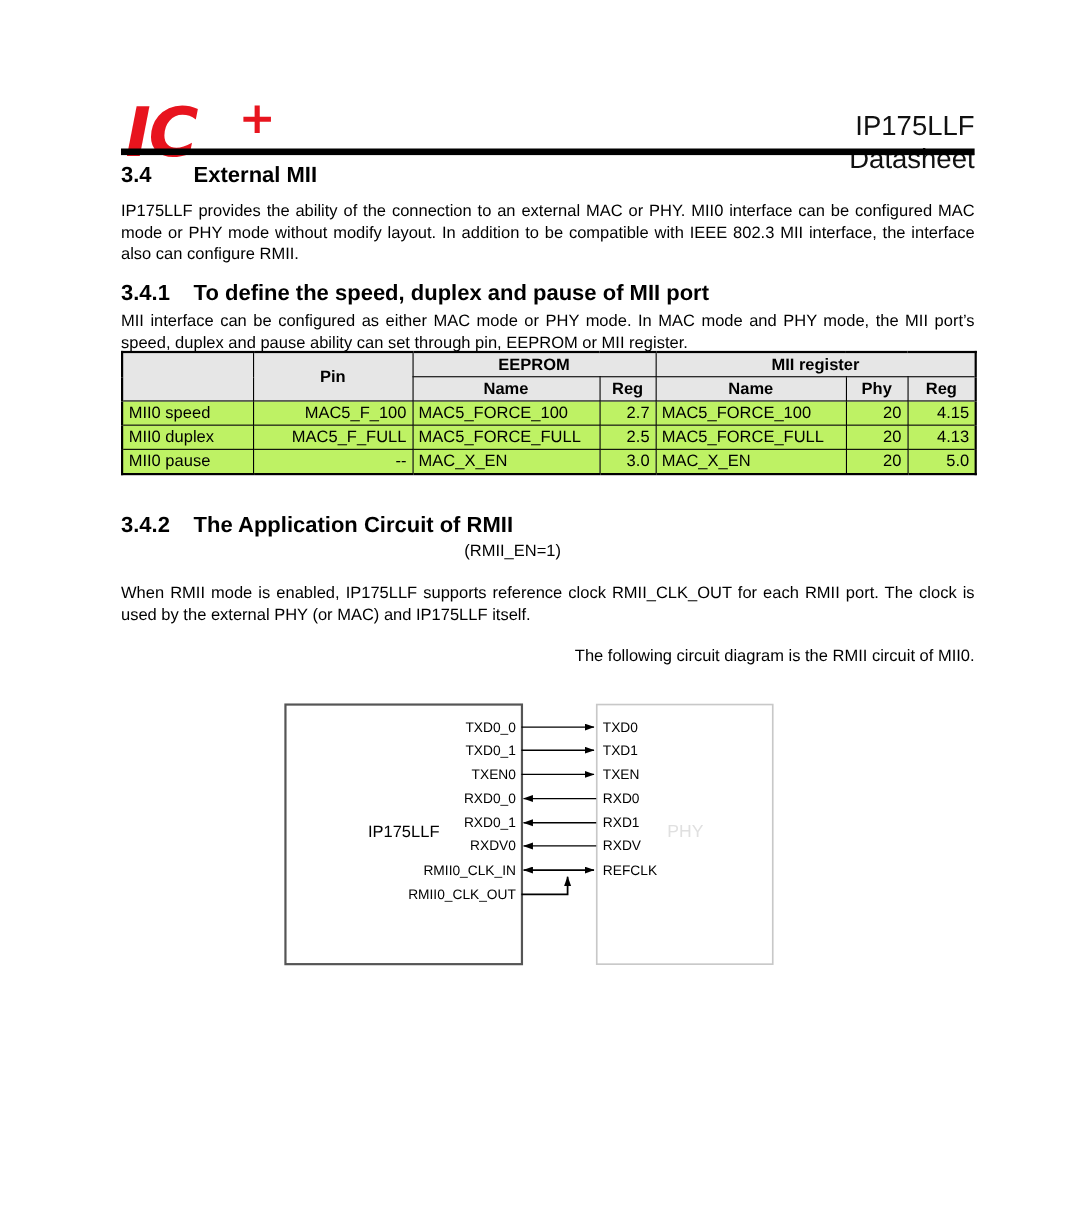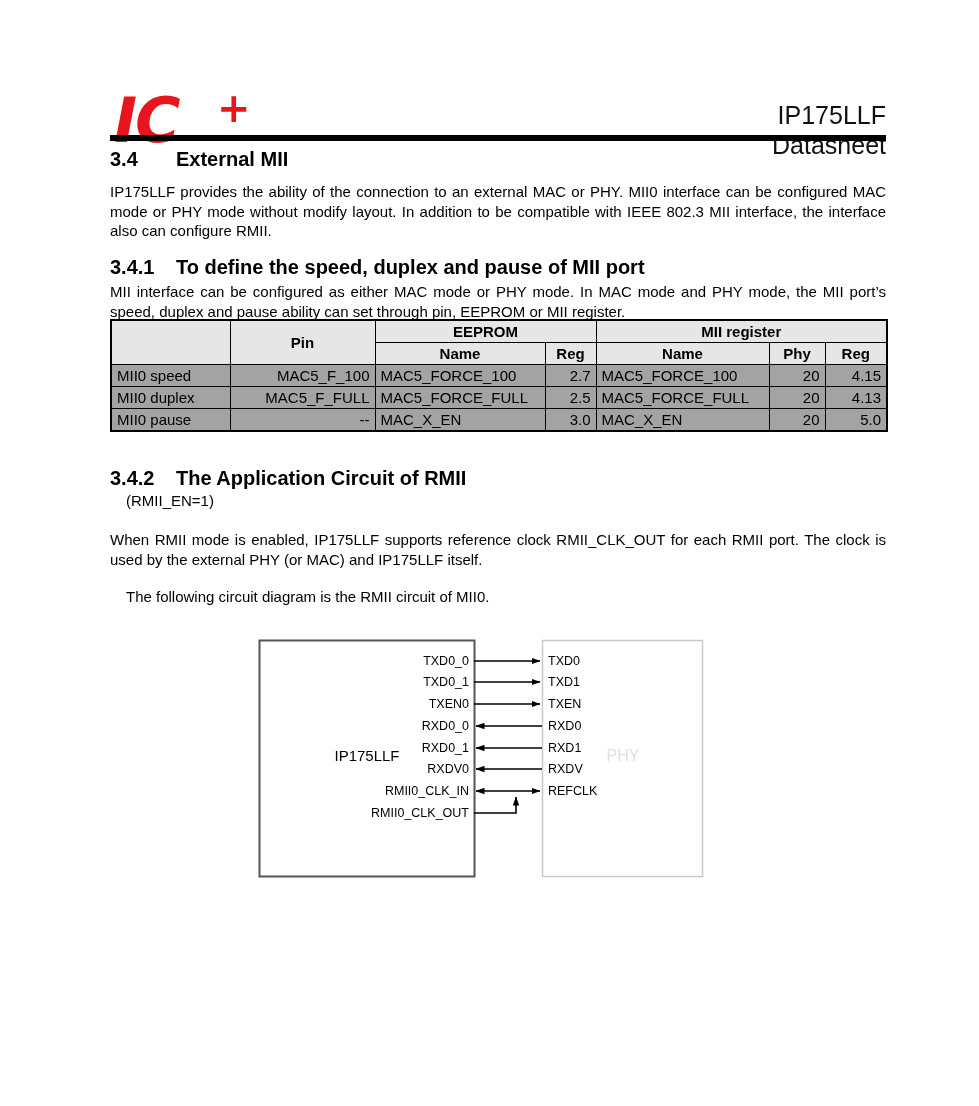--- a/index.html
+++ b/index.html
@@ -86,21 +86,21 @@
     color: #000;
   }
   .h2 .num { display: inline-block; width: 66px; }
   .para {
     position: absolute;
     font-size: 15px;
     line-height: 19.5px;
     text-align: justify;
     color: #000;
   }
-  .para.nojust { text-align: left; margin-left: 16px; }
+  .para.nojust { text-align: right; }
 
   
   .tbl {
     position: absolute;
     left: 110px;
     top: 319px;
     width: 776px;
     border-collapse: collapse;
     font-size: 15px;
     color: #000;
@@ -112,21 +112,21 @@
     font-weight: normal;
     height: 22px;
     box-sizing: border-box;
   }
   .tbl th {
     background: #e6e6e6;
     font-weight: bold;
     text-align: center;
   }
   .tbl .blank { background: #e6e6e6; border-top: 2px solid #000; border-left: 2px solid #000;}
-  .tbl tr td { background: #a3a3a3; }
+  .tbl tr td { background: #bef264; }
   .c-left { text-align: left; }
   .c-cen  { text-align: right; }
   .tbl .edge-l { border-left: 2px solid #000; }
   .tbl .edge-r { border-right: 2px solid #000; }
   .tbl .edge-t { border-top: 2px solid #000; }
   .tbl .edge-b { border-bottom: 2px solid #000; }
 
   
   .diagram {
     position: absolute;

